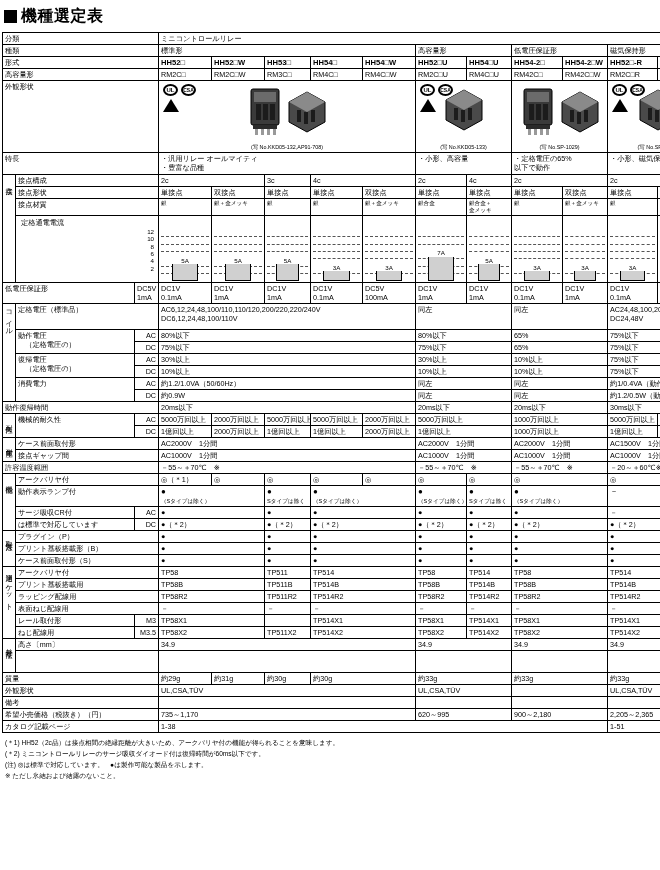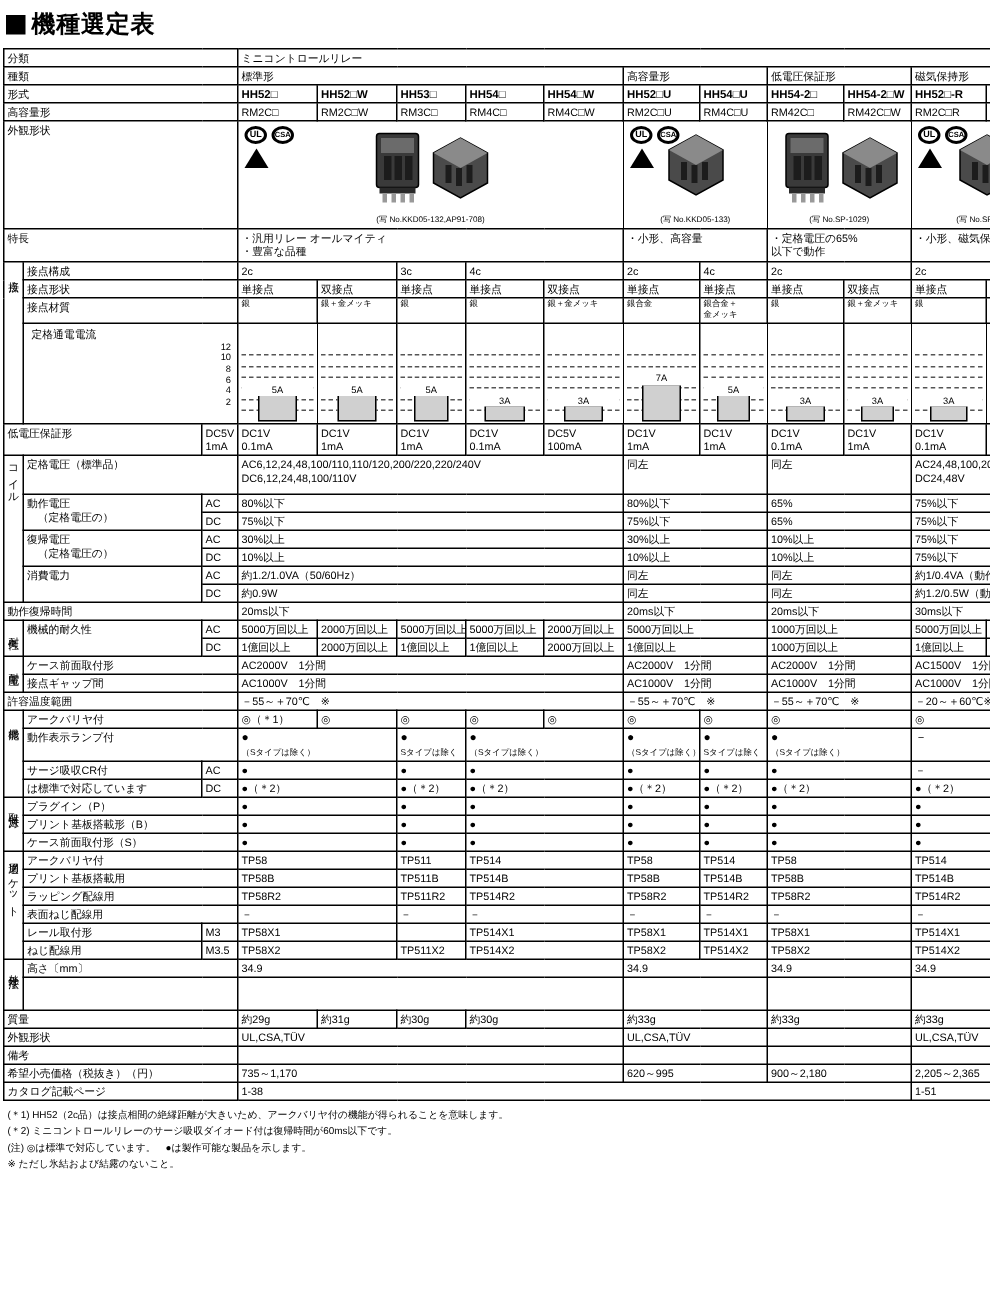--- a/index.html
+++ b/index.html
@@ -51,21 +51,21 @@
     background: #d9d9d9; text-align: center; vertical-align: middle;
     font-size: 7.2px; padding: 0;
   }
   .vtx {
     writing-mode: vertical-rl;
     text-orientation: upright;
     letter-spacing: 1px;
     display: inline-block;
     line-height: 1;
   }
-  td.ctr { text-align: left; }
+  td.ctr { text-align: right; }
   td.mid { vertical-align: middle; }
   .b { font-weight: bold; font-size: 7.6px; }
   .xsm { font-size: 5.6px; }
   .wrap { white-space: normal; }
 
   
   .photo-cell { height: 72px; position: relative; padding: 0; }
   .photo-wrap {
     position: relative; width: 100%; height: 100%;
     display: flex; flex-direction: column; align-items: center;

